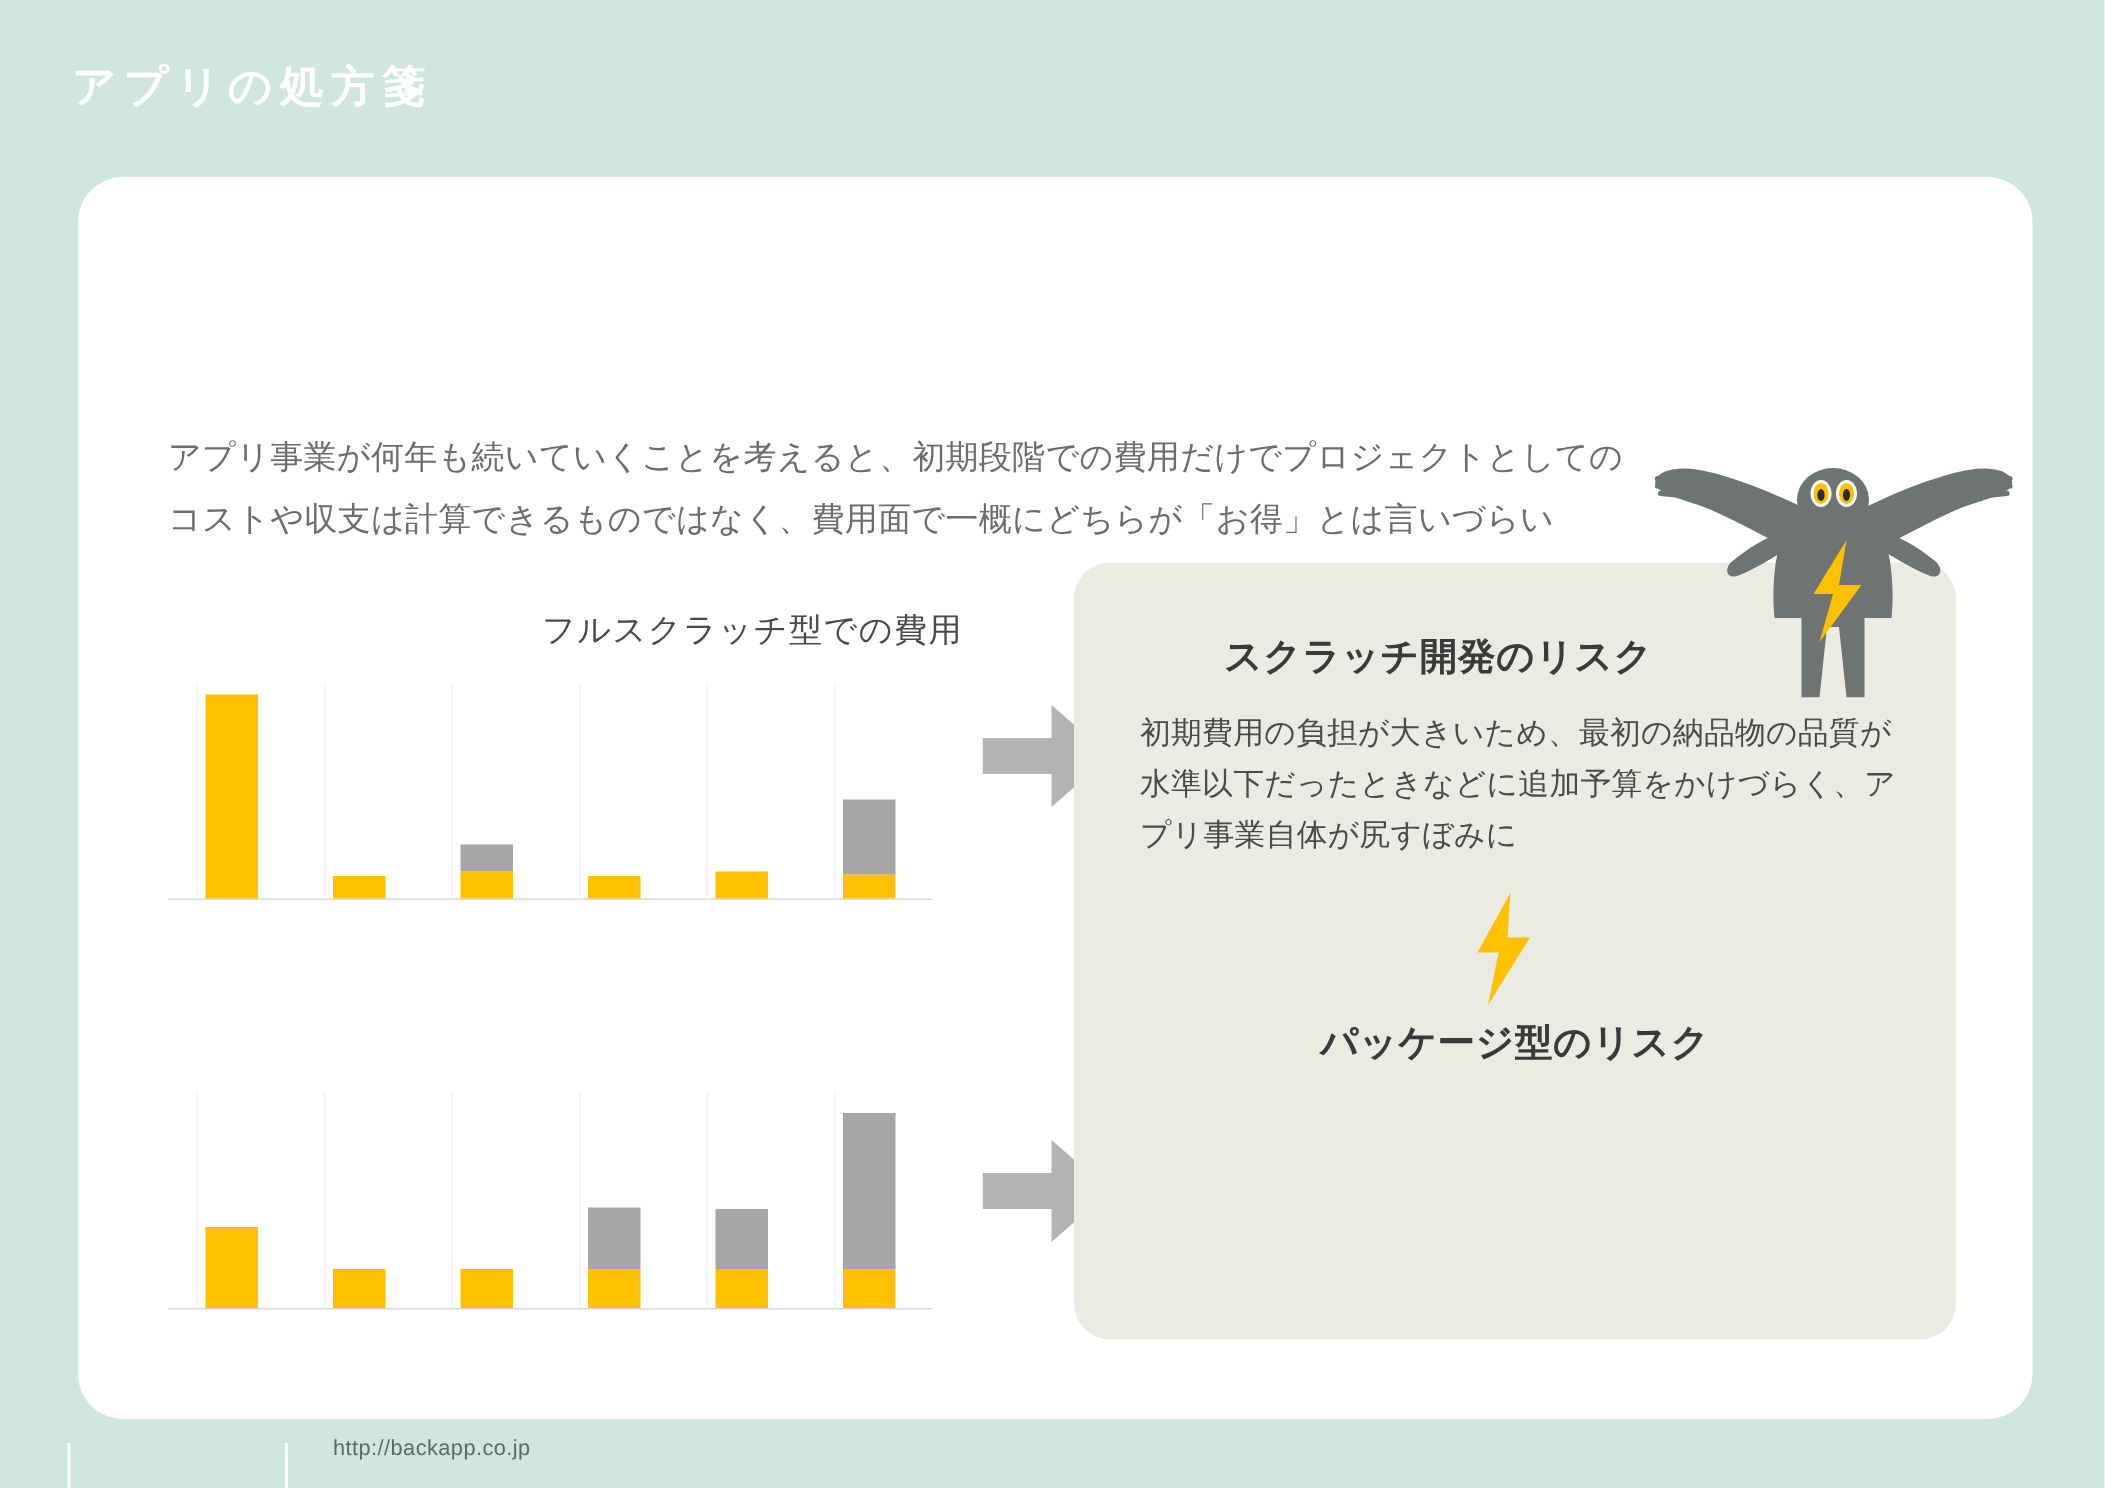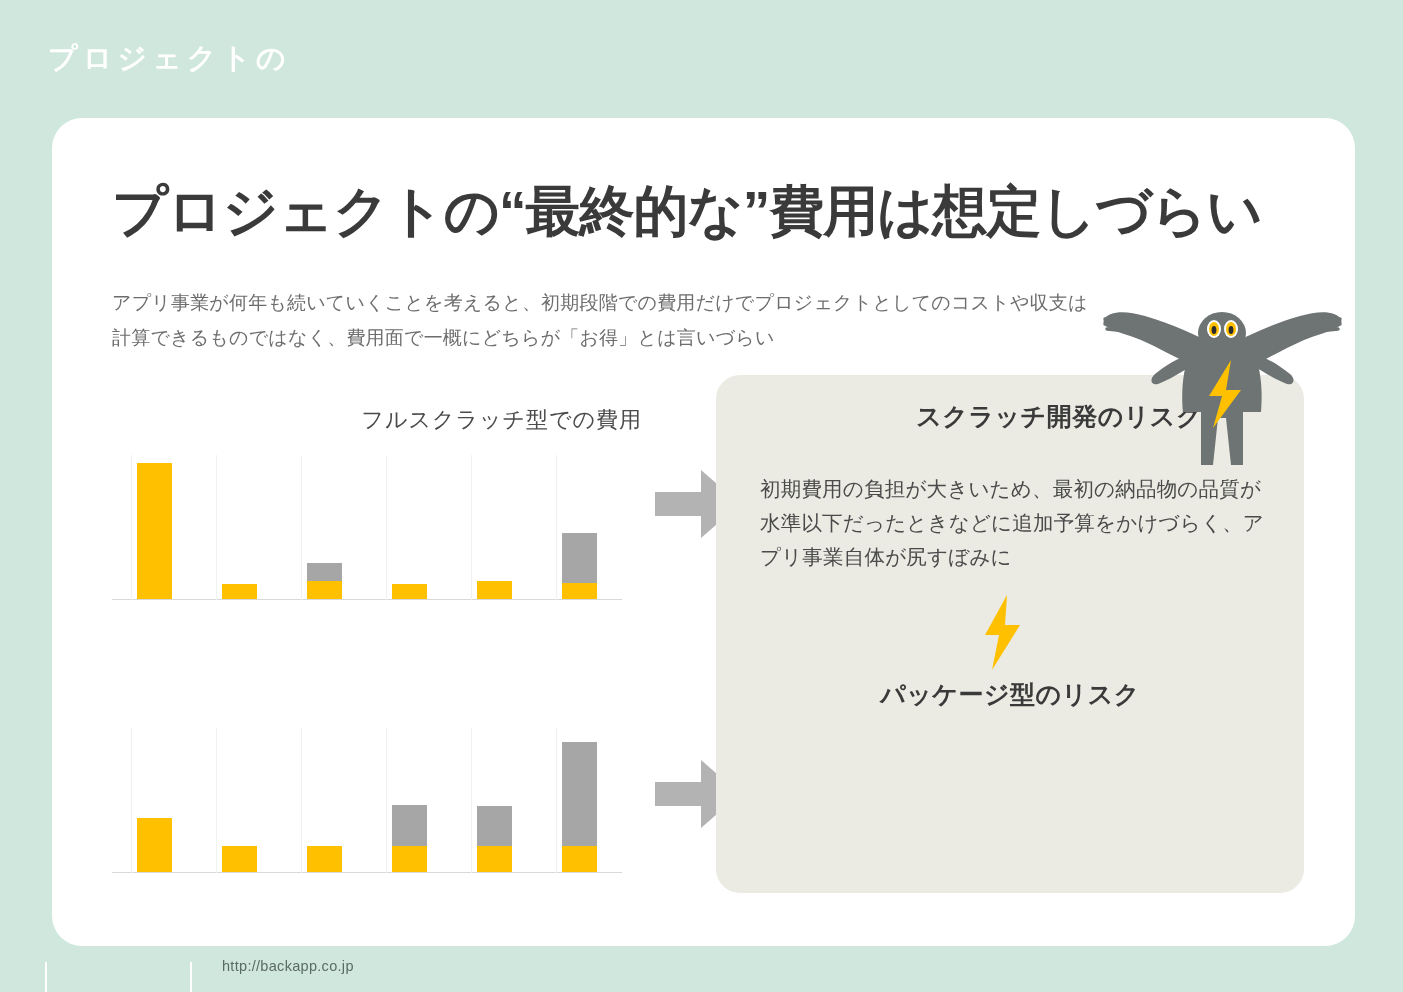--- a/index.html
+++ b/index.html
@@ -27,21 +27,21 @@
     border-radius:30px;
   }
 
   .title{
     position:absolute;left:112px;top:180px;
     font-size:55px;font-weight:700;color:#3a3a3a;
     letter-spacing:-1px;line-height:1.15;white-space:nowrap;
   }
   .subtitle{
     position:absolute;left:112px;top:285px;width:990px;
-    font-size:19px;color:#6d6d6d;line-height:1.85;
+    font-size:22px;color:#6d6d6d;line-height:1.85;
     letter-spacing:0.2px;
   }
 
   
   .chart{position:absolute;}
   .chart-title{
     position:absolute;left:0;top:0;width:100%;
     text-align:right;font-size:22px;color:#4b4b4b;letter-spacing:1px;
   }
   .plot{position:absolute;left:0;}
@@ -85,25 +85,24 @@
     position:absolute;left:222px;top:958px;
     font-size:14.5px;color:#5b6b66;letter-spacing:0.3px;
   }
   .vline{position:absolute;width:2px;background:#ffffff;}
 </style>
 </head>
 <body>
 
 <div id="slide">
 
-  <div class="brand">プロジェクトの</div>
+  <div class="brand">アプリの処方箋</div>
 
   <div class="card"></div>
 
-  <div class="title">プロジェクトの“最終的な”費用は想定しづらい</div>
   <div class="subtitle">アプリ事業が何年も続いていくことを考えると、初期段階での費用だけでプロジェクトとしてのコストや収支は計算できるものではなく、費用面で一概にどちらが「お得」とは言いづらい</div>
 
   <div class="chart" style="left:112px;top:405px;width:530px;height:200px;">
     <div class="chart-title">フルスクラッチ型での費用</div>
     <div class="plot" id="plot1" style="top:50px;width:510px;height:145px;">
       <div class="axis"></div>
     <div class="gridline" style="left: 19px; height: 145px;"></div>
         <div class="bar" style="left: 25px; width: 35px; height: 136px;">
           <div class="seg base" style="height: 136px; bottom: 0px; background: rgb(255, 192, 0);"></div>
         </div>
@@ -171,21 +170,21 @@
     </svg>
   </div>
   <div class="arrow" style="left:655px;top:760px;">
     <svg width="85" height="68" viewBox="0 0 85 68" aria-hidden="true">
       <path d="M0 22 H46 V0 L85 34 L46 68 V46 H0 Z" fill="#B3B3B3"></path>
     </svg>
   </div>
 
   <div class="panel"></div>
 
-  <div class="risk-head" style="left:716px;top:400px;width:486px;text-align:right;">スクラッチ開発のリスク</div>
+  <div class="risk-head" style="left:716px;top:421px;width:486px;">スクラッチ開発のリスク</div>
   <div class="risk-body" style="left:760px;top:472px;width:510px;">初期費用の負担が大きいため、最初の納品物の品質が水準以下だったときなどに追加予算をかけづらく、アプリ事業自体が尻すぼみに</div>
 
   <div class="bolt-mid">
     <svg width="45" height="75" viewBox="0 0 45 75" aria-hidden="true">
       <path d="M27 0 L5 40 H19 L12 75 L40 30 H25 Z" fill="#FFC000"></path>
     </svg>
   </div>
 
   <div class="risk-head" style="left:716px;top:678px;width:588px;">パッケージ型のリスク</div>
 

